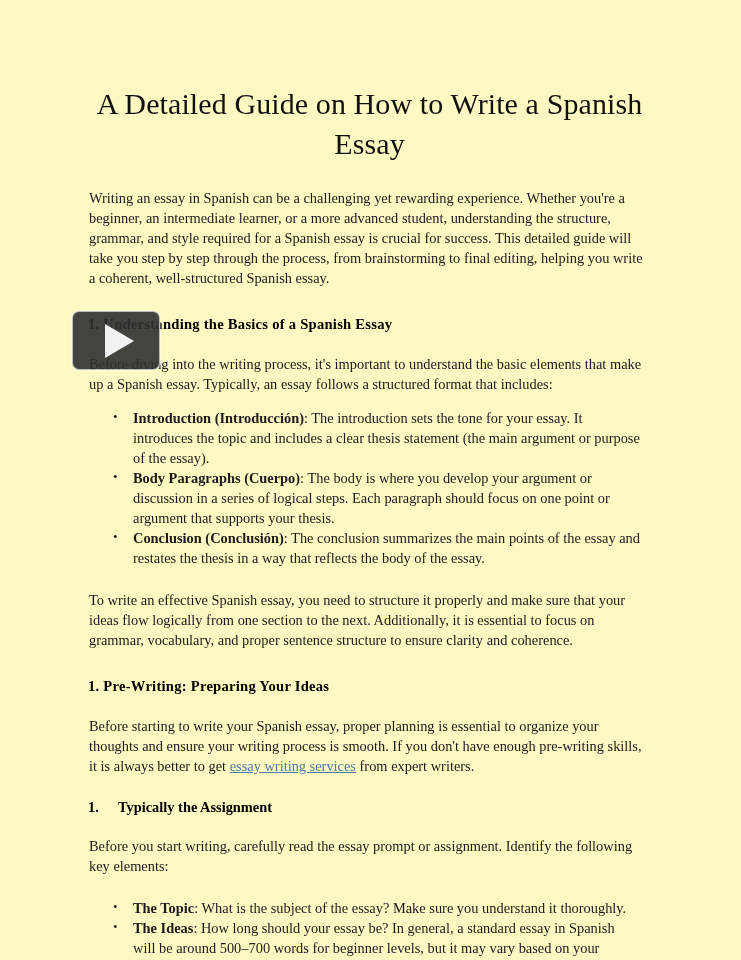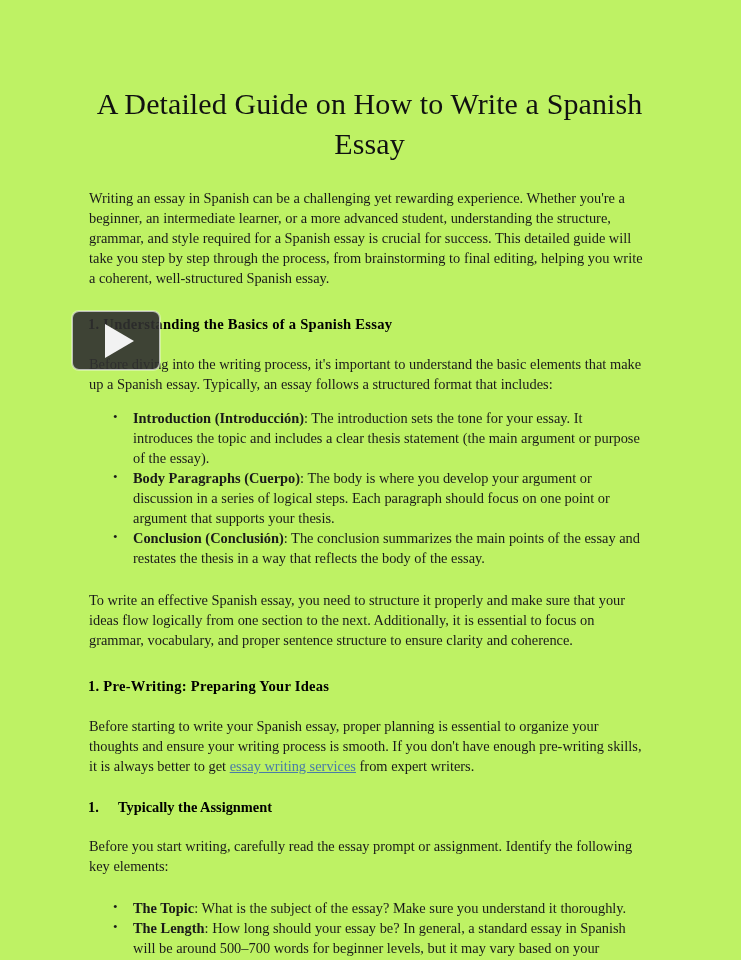--- a/index.html
+++ b/index.html
@@ -15,21 +15,21 @@
     font-family: "Liberation Serif", "DejaVu Serif", serif;
     color: #1a1a1a;
     -webkit-font-smoothing: antialiased;
   }
 
   .page {
     position: absolute;
     left: 0; top: 0;
     width: 741px;
     height: 960px;
-    background: #bef264;
+    background: #fef9c3;
     box-sizing: border-box;
     padding: 0 90px 0 88px;
   }
 
   .doc-title {
     margin: 0;
     padding-top: 84px;
     font-family: "Liberation Serif", "DejaVu Serif", serif;
     font-size: 30px;
     font-weight: 400;
@@ -174,20 +174,20 @@
   <h3 class="numbered-heading"><span class="num">1.</span><span>Typically the Assignment</span></h3>
 
   <div class="gap-md"></div>
 
   <p class="body-text">Before you start writing, carefully read the essay prompt or assignment. Identify the following key elements:</p>
 
   <div class="gap-lg"></div>
 
   <ul class="bullets tight">
     <li><span class="lead">The Topic</span><span>: What is the subject of the essay? Make sure you understand it thoroughly.</span></li>
-    <li><span class="lead">The Length</span><span>: How long should your essay be? In general, a standard essay in Spanish will be around 500–700 words for beginner levels, but it may vary based on your academic level.</span></li>
+    <li><span class="lead">The Ideas</span><span>: How long should your essay be? In general, a standard essay in Spanish will be around 500–700 words for beginner levels, but it may vary based on your academic level.</span></li>
   </ul>
 
 </div>
 
 <div class="video-overlay">
   <div class="play-triangle"></div>
 </div>
 
 </body></html>

